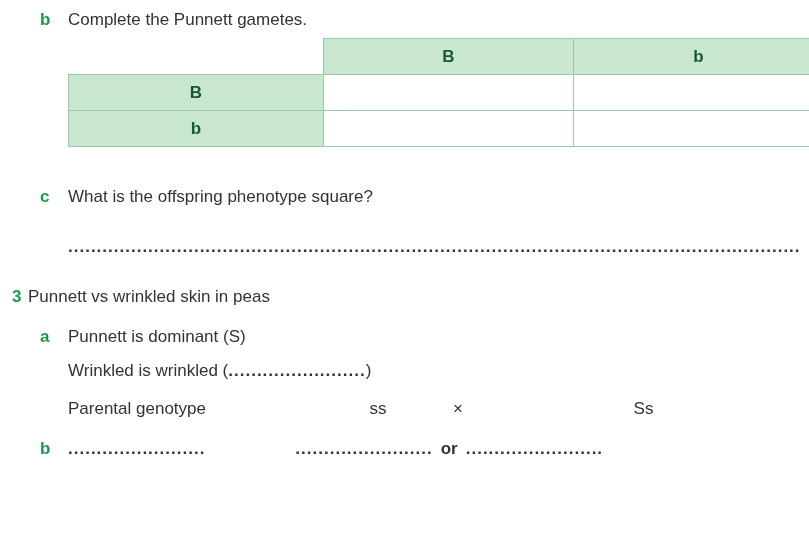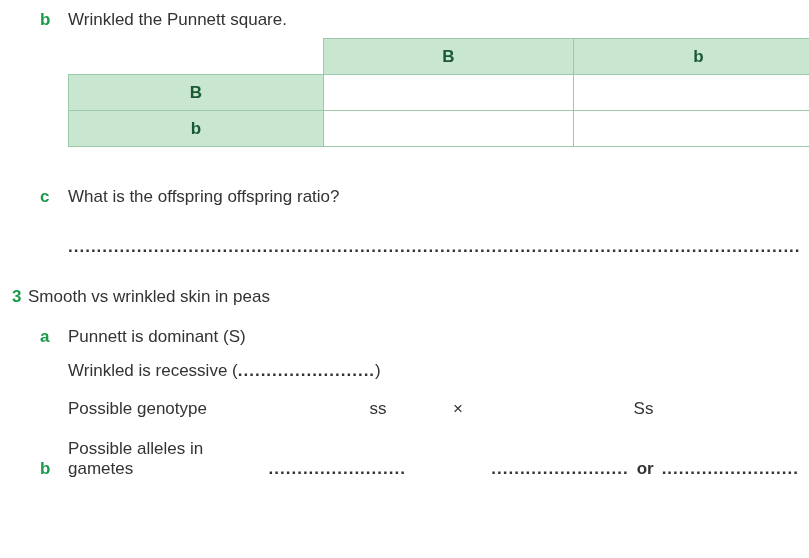--- a/index.html
+++ b/index.html
@@ -129,21 +129,21 @@
       font-weight: bold;
     }
   </style>
 </head>
 <body>
 
 <div class="content">
 
   <div class="row">
     <span class="marker">b</span>
-    <span class="qtext">Wrinkled the Punnett square.</span>
+    <span class="qtext">Complete the Punnett gametes.</span>
   </div>
 
   <table class="punnett-table">
     <tbody>
         <tr>
       <td class="punnett-empty col-corner"></td>
       <td class="punnett-header col-mid">B</td>
       <td class="punnett-header col-right">b</td>
     </tr>
     <tr>
@@ -154,46 +154,45 @@
     <tr>
       <td class="punnett-side">b</td>
       <td></td>
       <td></td>
     </tr>
   </tbody>
     </table>
 
   <div class="row" style="margin-top:40px;">
     <span class="marker">c</span>
-    <span class="qtext">What is the offspring offspring ratio?</span>
+    <span class="qtext">What is the offspring phenotype square?</span>
   </div>
   <div class="dotted-line">..........................................................................................................................................................</div>
 
   <div class="row section3">
     <span class="marker-main">3</span>
-    <span class="qtext">Smooth vs wrinkled skin in peas</span>
+    <span class="qtext">Punnett vs wrinkled skin in peas</span>
   </div>
 
   <div class="row" style="margin-top:20px;">
     <span class="marker">a</span>
     <span class="qtext">Punnett is dominant (S)</span>
   </div>
   <div class="sub-indent" style="margin-top:14px;">
-    <span>Wrinkled is recessive (</span><span class="blank-inline">........................</span><span>)</span>
+    <span>Wrinkled is wrinkled (</span><span class="blank-inline">........................</span><span>)</span>
   </div>
   <div class="parental-row">
-    <span class="parental-label">Possible genotype</span>
+    <span class="parental-label">Parental genotype</span>
     <span class="geno1">ss</span>
     <span class="cross-sym">×</span>
     <span class="geno2">Ss</span>
   </div>
 
   <div class="gamete-row">
     <span class="marker">b</span>
-    <span style="margin-right:6px;">Possible alleles in gametes</span>
     <span class="gamete-dots">........................</span>
     <span style="width:90px; display:inline-block;"></span>
     <span class="gamete-dots">........................</span>
     <span class="or-word">or</span>
     <span class="gamete-dots">........................</span>
   </div>
 
 </div>
 
 </body></html>

